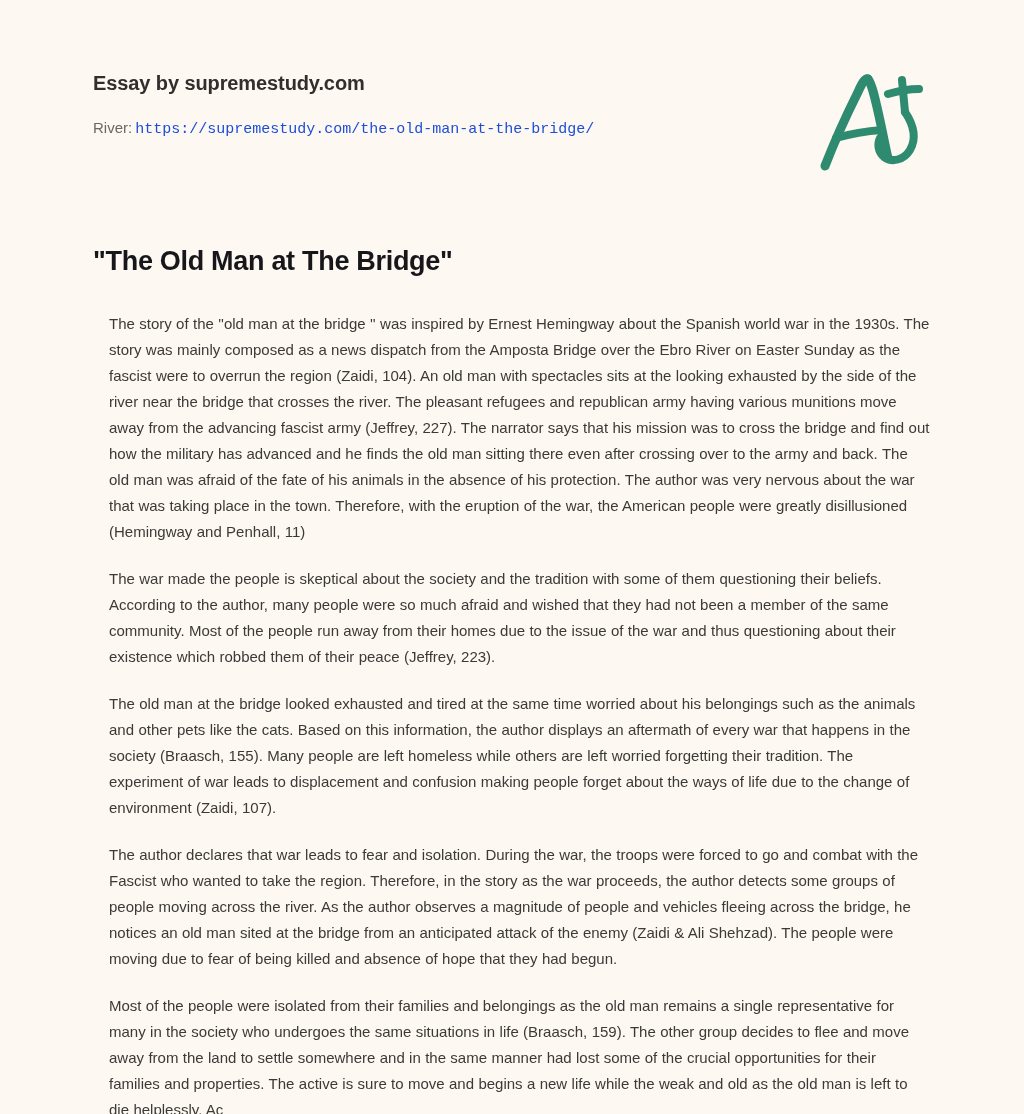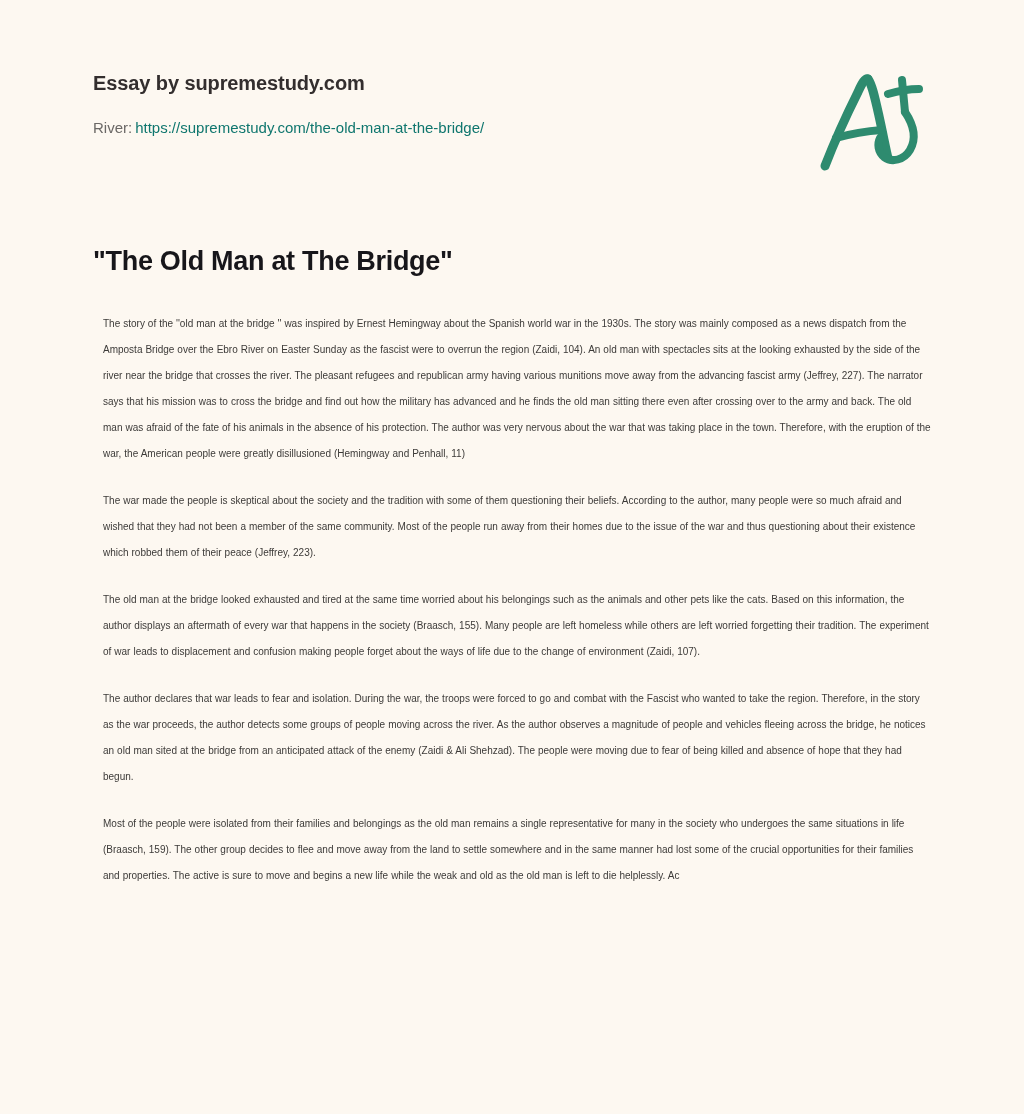--- a/index.html
+++ b/index.html
@@ -45,23 +45,24 @@
     line-height: 22px;
     color: #6B6866;
     white-space: nowrap;
   }
 
   .source-label {
     color: #6B6866;
   }
 
   .source-url {
-    color: #0f766e;
+    color: #1d4ed8;
     text-decoration: none;
     margin-left: 3px;
+    font-family: Liberation Mono, monospace;
   }
 
   
   .logo {
     position: absolute;
     left: 812px;
     top: 68px;
     width: 120px;
     height: 104px;
   }
@@ -87,22 +88,22 @@
 
   
   .body-copy {
     position: absolute;
     left: 93px;
     top: 311px;
     width: 838px;
   }
 
   .body-copy p {
-    margin: 0 0 21px 10px;
-    font-size: 10px;
+    margin: 0 0 21px 16px;
+    font-size: 15px;
     line-height: 26px;
     color: #3C3A38;
     text-align: left;
     word-spacing: 0.2px;
   }
 
   .body-copy p:last-child {
     margin-bottom: 0;
   }
 </style>

